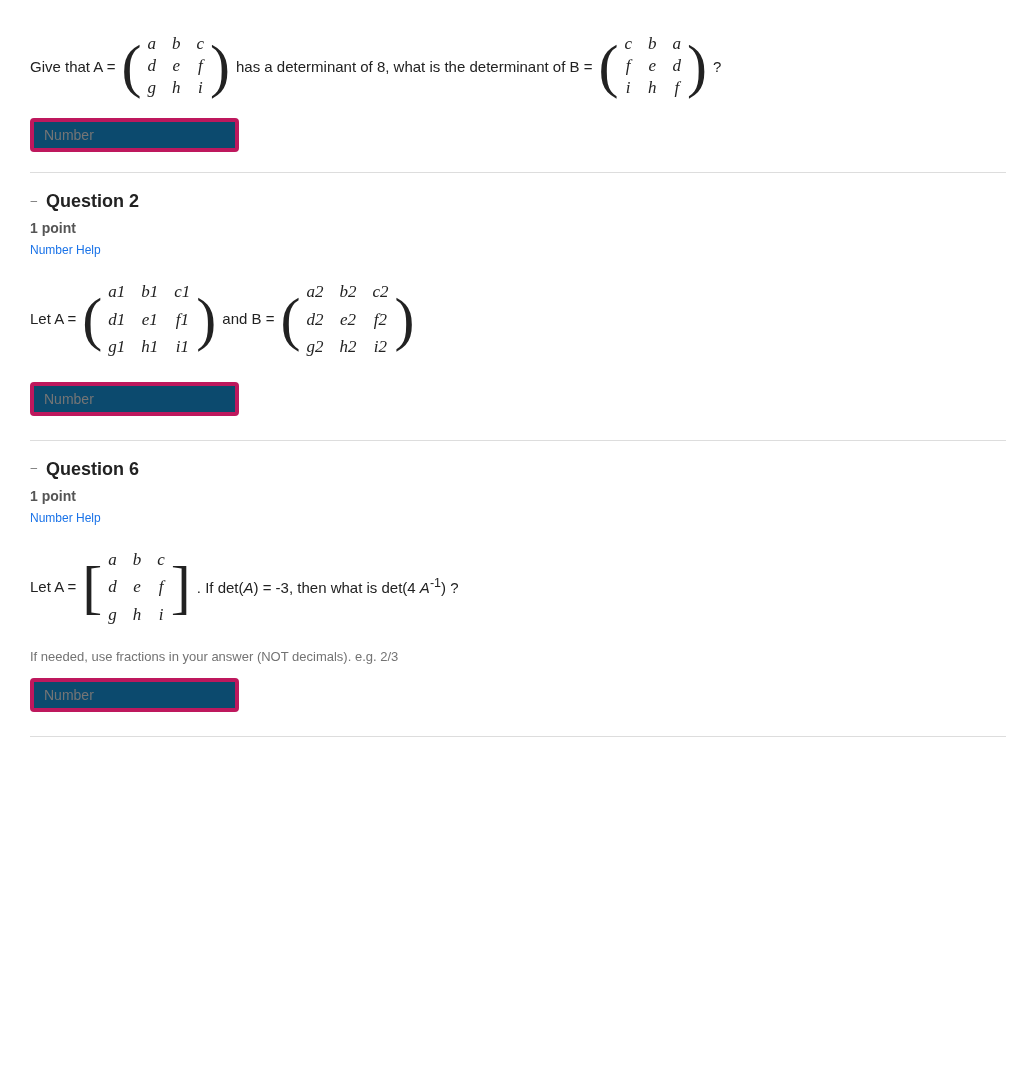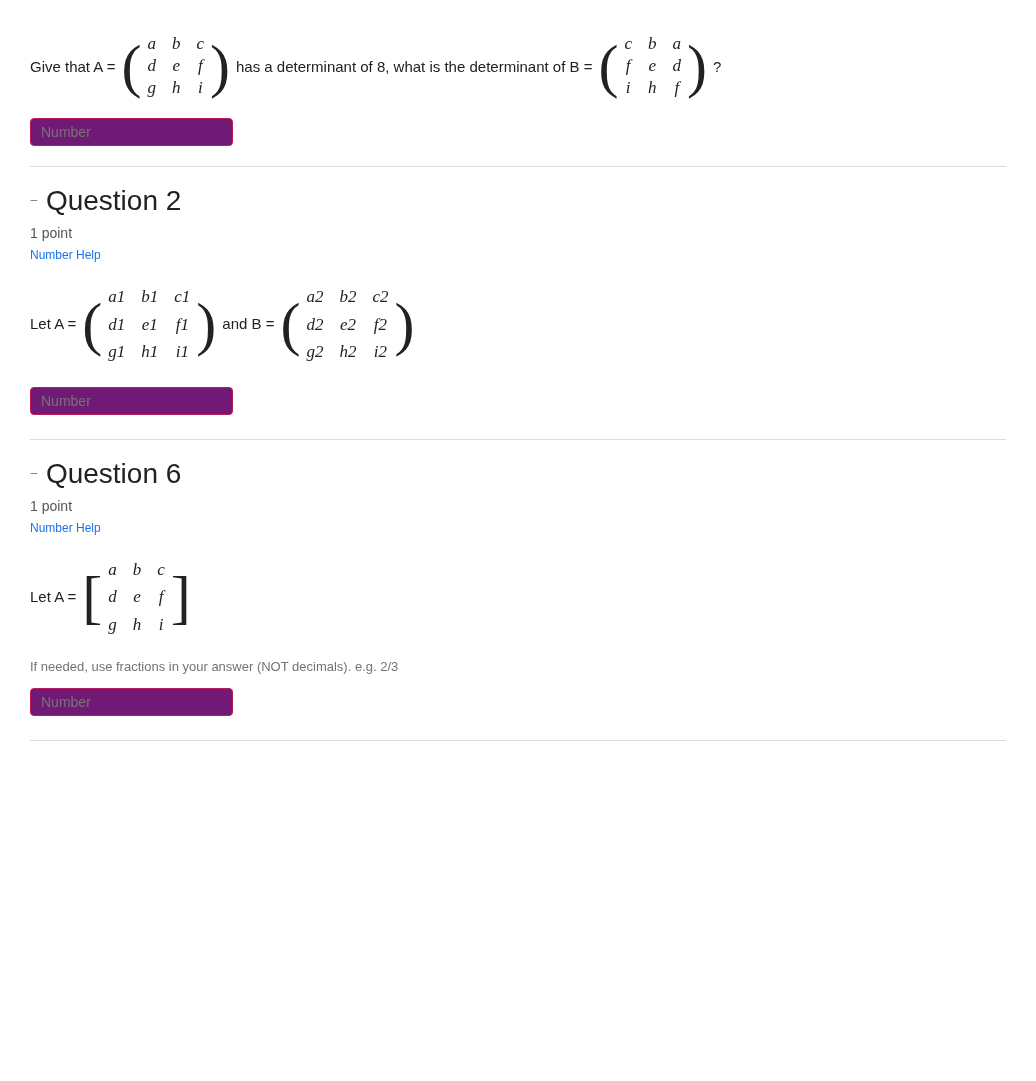--- a/index.html
+++ b/index.html
@@ -24,31 +24,32 @@
       margin-bottom: 6px;
     }
 
     .collapse-icon {
       color: #555;
       font-size: 14px;
       cursor: pointer;
     }
 
     .question-title {
-      font-size: 28px;
-      font-weight: 400;
+      font-size: 18px;
+      font-weight: 700;
       font-family: Arial, sans-serif;
     }
 
     .points-label {
       font-size: 14px;
       color: #555;
       font-family: Arial, sans-serif;
       margin-bottom: 4px;
       margin-top: 8px;
+      font-weight: bold;
     }
 
     .help-link {
       font-size: 12px;
       color: #1a73e8;
       font-family: Arial, sans-serif;
       text-decoration: none;
       cursor: pointer;
       display: inline-block;
       margin-bottom: 18px;
@@ -97,27 +98,27 @@
     }
 
     .matrix-cell {
       font-style: italic;
       font-family: 'Times New Roman', serif;
       font-size: 17px;
     }
 
     .number-input {
       display: block;
-      border: 1px solid #be185d;
+      border: 4px solid #be185d;
       border-radius: 4px;
       padding: 5px 10px;
       font-size: 14px;
       font-family: Arial, sans-serif;
       color: #999;
-      background: #701a75;
+      background: #0c4a6e;
       cursor: text;
       min-width: 80px;
       margin-top: 4px;
     }
 
     
     .q1-top {
       padding: 10px 0 20px 0;
       border-bottom: 1px solid #ddd;
     }
@@ -254,16 +255,17 @@
         <span class="matrix-cell"><i>d</i></span>
         <span class="matrix-cell"><i>e</i></span>
         <span class="matrix-cell"><i>f</i></span>
         <span class="matrix-cell"><i>g</i></span>
         <span class="matrix-cell"><i>h</i></span>
         <span class="matrix-cell"><i>i</i></span>
       </span>
       <span class="matrix-bracket">]</span>
     </span>
 
+    <span>. If det(<i>A</i>) = -3, then what is det(4 <i>A</i><sup>-1</sup>) ?</span>
   </div>
   <div class="fraction-note">If needed, use fractions in your answer (NOT decimals). e.g. 2/3</div>
   <input type="text" class="number-input" placeholder="Number" style="">
 </div>
 
 </body></html>

